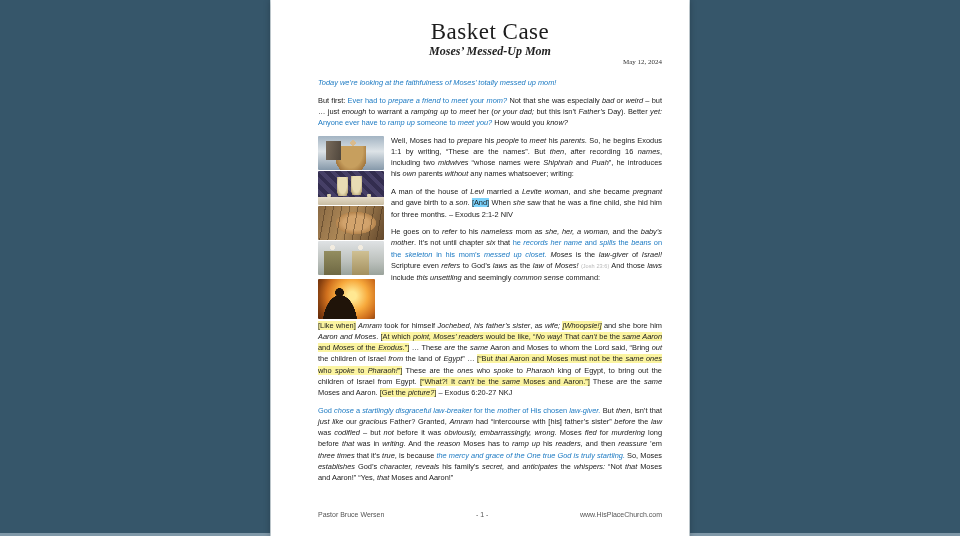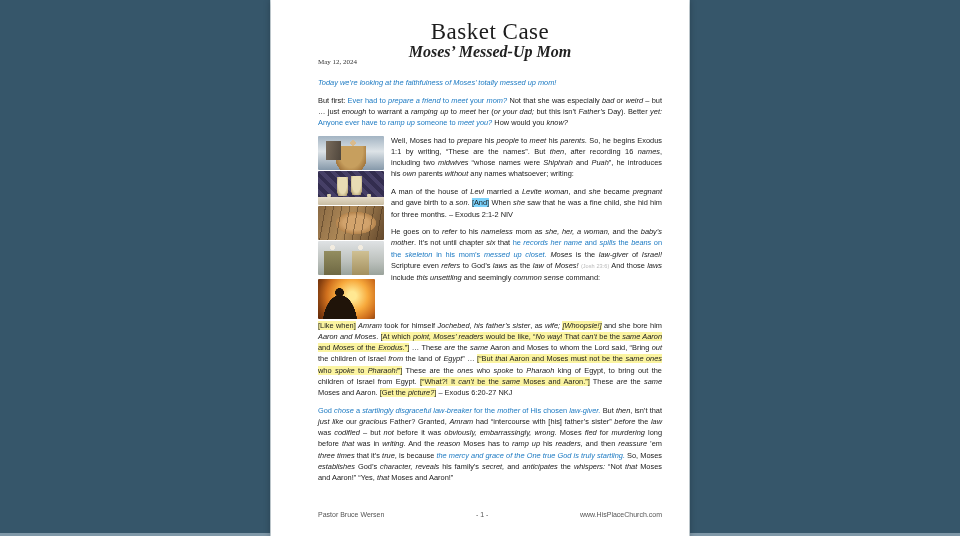--- a/index.html
+++ b/index.html
@@ -5,22 +5,22 @@
   html,body{margin:0;padding:0;}
   .stage{position:relative;width:960px;height:536px;background:#36566a;overflow:hidden;
          font-family:"Liberation Sans",sans-serif;}
   .bottom-strip{position:absolute;left:0;bottom:0;width:100%;height:3px;background:#7f98a8;}
   .page{position:absolute;left:271px;top:0;width:418px;height:540px;background:#ffffff;
         box-sizing:border-box;padding:20px 27px 0 47px;box-shadow:0 0 7px rgba(0,0,0,.3),
         -1px 0 0 #d8e4ea, 1px 0 0 #d8e4ea;}
   .doc-title{margin:0;text-align:center;font-family:"Liberation Serif",serif;font-weight:normal;
         font-size:23px;line-height:24px;color:#1c1c1c;letter-spacing:.5px;}
   .doc-subtitle{margin:1px 0 0;text-align:center;font-family:"Liberation Serif",serif;
-        font-style:italic;font-weight:bold;font-size:16px;line-height:13px;color:#222;}
-  .doc-date{text-align:left;font-family:"Liberation Serif",serif;font-size:7px;line-height:9px;color:#333;}
+        font-style:italic;font-weight:bold;font-size:12px;line-height:13px;color:#222;}
+  .doc-date{text-align:right;font-family:"Liberation Serif",serif;font-size:7px;line-height:9px;color:#333;}
   p{margin:0 0 6.5px;font-size:7.4px;line-height:11.2px;text-align:justify;color:#191919;}
   .intro{margin:10px 0 6.5px;color:#1b79c2;font-weight:normal;font-style:italic;}
   .clearquote{clear:left;}
   .b{font-weight:normal}.i{font-style:italic}.u{}
   .blue{color:#1b79c2}
   .hl{background:#fbf4a0}
   .hlb{background:#7dd3fc}
   .cite{color:#b9b9b9;font-size:5.6px}
   .figures{float:left;width:66px;margin:1px 7px 0 0;}
   .fig{width:66px;height:34px;margin-bottom:1px;border-radius:1px;background-repeat:no-repeat;}

